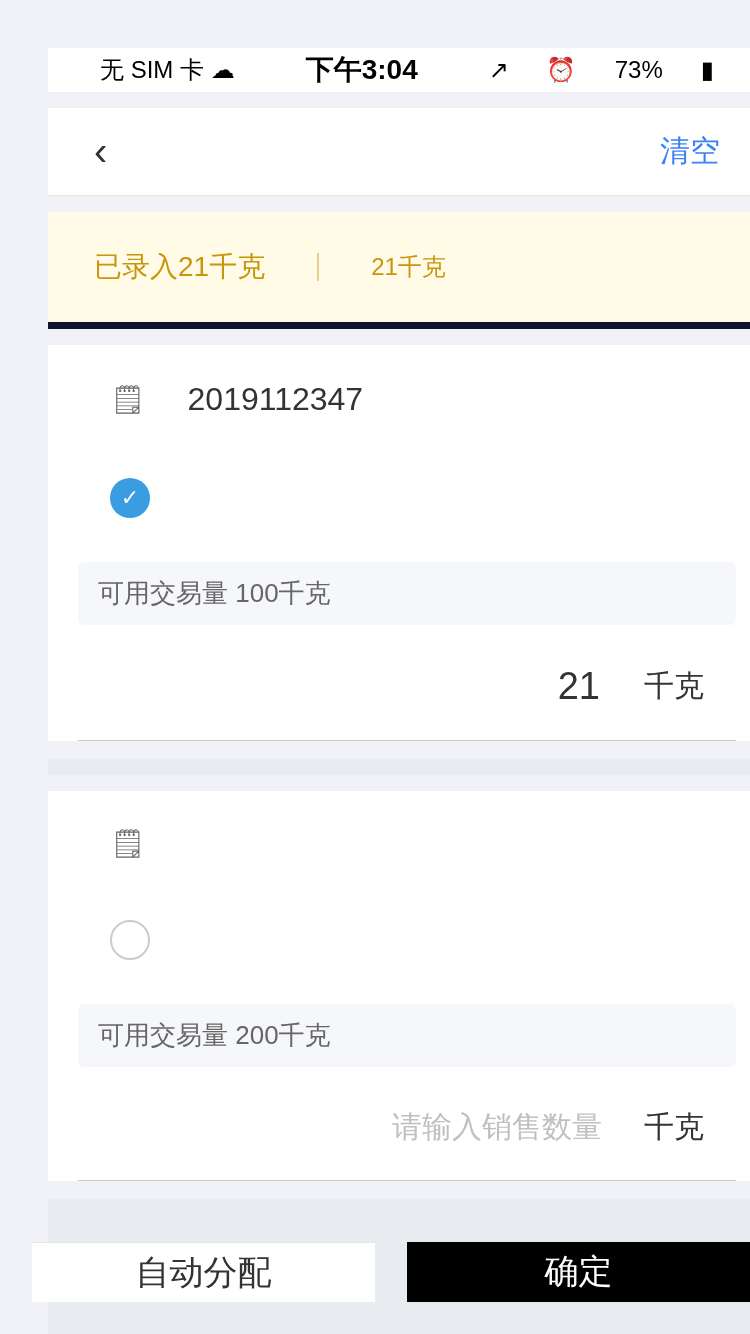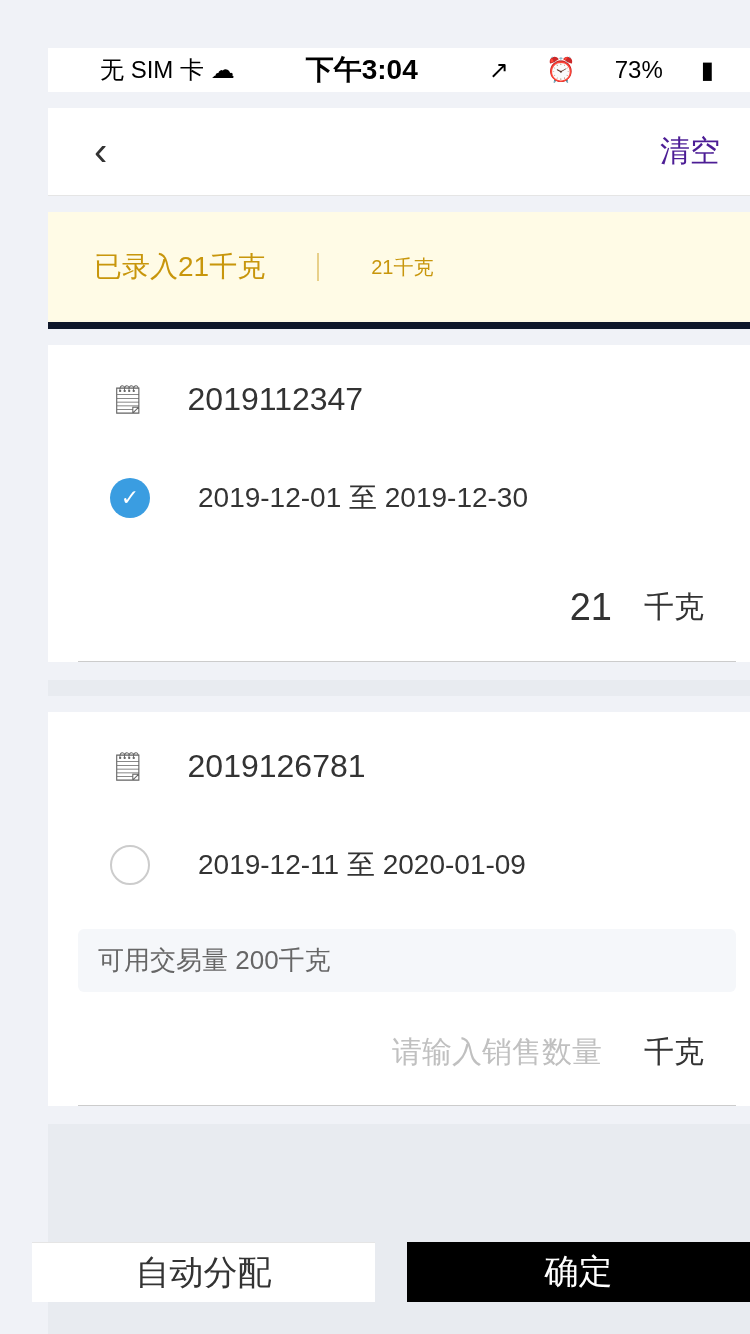--- a/index.html
+++ b/index.html
@@ -42,21 +42,21 @@
       color: #333;
       cursor: pointer;
     }
     .nav-title {
       font-size: 34px;
       font-weight: 500;
       color: #333;
     }
     .nav-action {
       font-size: 30px;
-      color: #4c1d95;
+      color: #3b82f6;
     }
 
     
     .info-banner {
       background: #fffbe6;
       padding: 20px 30px;
       display: flex;
       align-items: center;
       gap: 20px;
       border-bottom: 7px solid #0f172a;
@@ -64,21 +64,21 @@
     .info-banner-label {
       font-size: 28px;
       color: #c8960c;
     }
     .info-banner-divider {
       width: 2px;
       height: 28px;
       background: #e8d08a;
     }
     .info-banner-value {
-      font-size: 20px;
+      font-size: 24px;
       color: #c8960c;
     }
 
     
     .batch-item {
       background: #fff;
     }
 
     .batch-header {
       display: flex;
@@ -131,21 +131,21 @@
       padding: 14px 20px;
       font-size: 26px;
       color: #666;
     }
 
     .batch-amount-row {
       display: flex;
       align-items: center;
       justify-content: flex-end;
       padding: 8px 30px 0 30px;
-      gap: 0;
+      gap: 12px;
     }
     .batch-amount-input {
       text-align: right;
       font-size: 38px;
       color: #333;
       border: none;
       outline: none;
       width: 120px;
       background: transparent;
     }
@@ -245,39 +245,37 @@
 
 <div class="batch-item">
   <div class="batch-header">
     <span class="batch-icon">🗒</span>
     <span class="batch-id">2019112347</span>
   </div>
   <div class="batch-row">
     <div class="batch-radio checked">
       <span style="color:#fff;font-size:22px;">✓</span>
     </div>
-    <span class="batch-date">2019-12-01 至 2019-12-30</span>
-  </div>
+  </div>
+  <div class="batch-avail">可用交易量 100千克</div>
   <div class="batch-amount-row">
     <input class="batch-amount-input" type="text" value="21" style="">
     <span class="batch-amount-unit">千克</span>
   </div>
   <div class="batch-amount-divider"></div>
 </div>
 
 <div class="separator"></div>
 
 <div class="batch-item">
   <div class="batch-header">
     <span class="batch-icon">🗒</span>
-    <span class="batch-id">2019126781</span>
   </div>
   <div class="batch-row">
     <div class="batch-radio unchecked"></div>
-    <span class="batch-date">2019-12-11 至 2020-01-09</span>
   </div>
   <div class="batch-avail">可用交易量 200千克</div>
   <div class="batch-placeholder-row">
     <span class="batch-placeholder-text">请输入销售数量</span>
     <span class="batch-placeholder-unit">千克</span>
   </div>
   <div class="batch-amount-divider"></div>
 </div>
 
 <div class="empty-area" style="height:380px;background:#e8ebf0;"></div>

